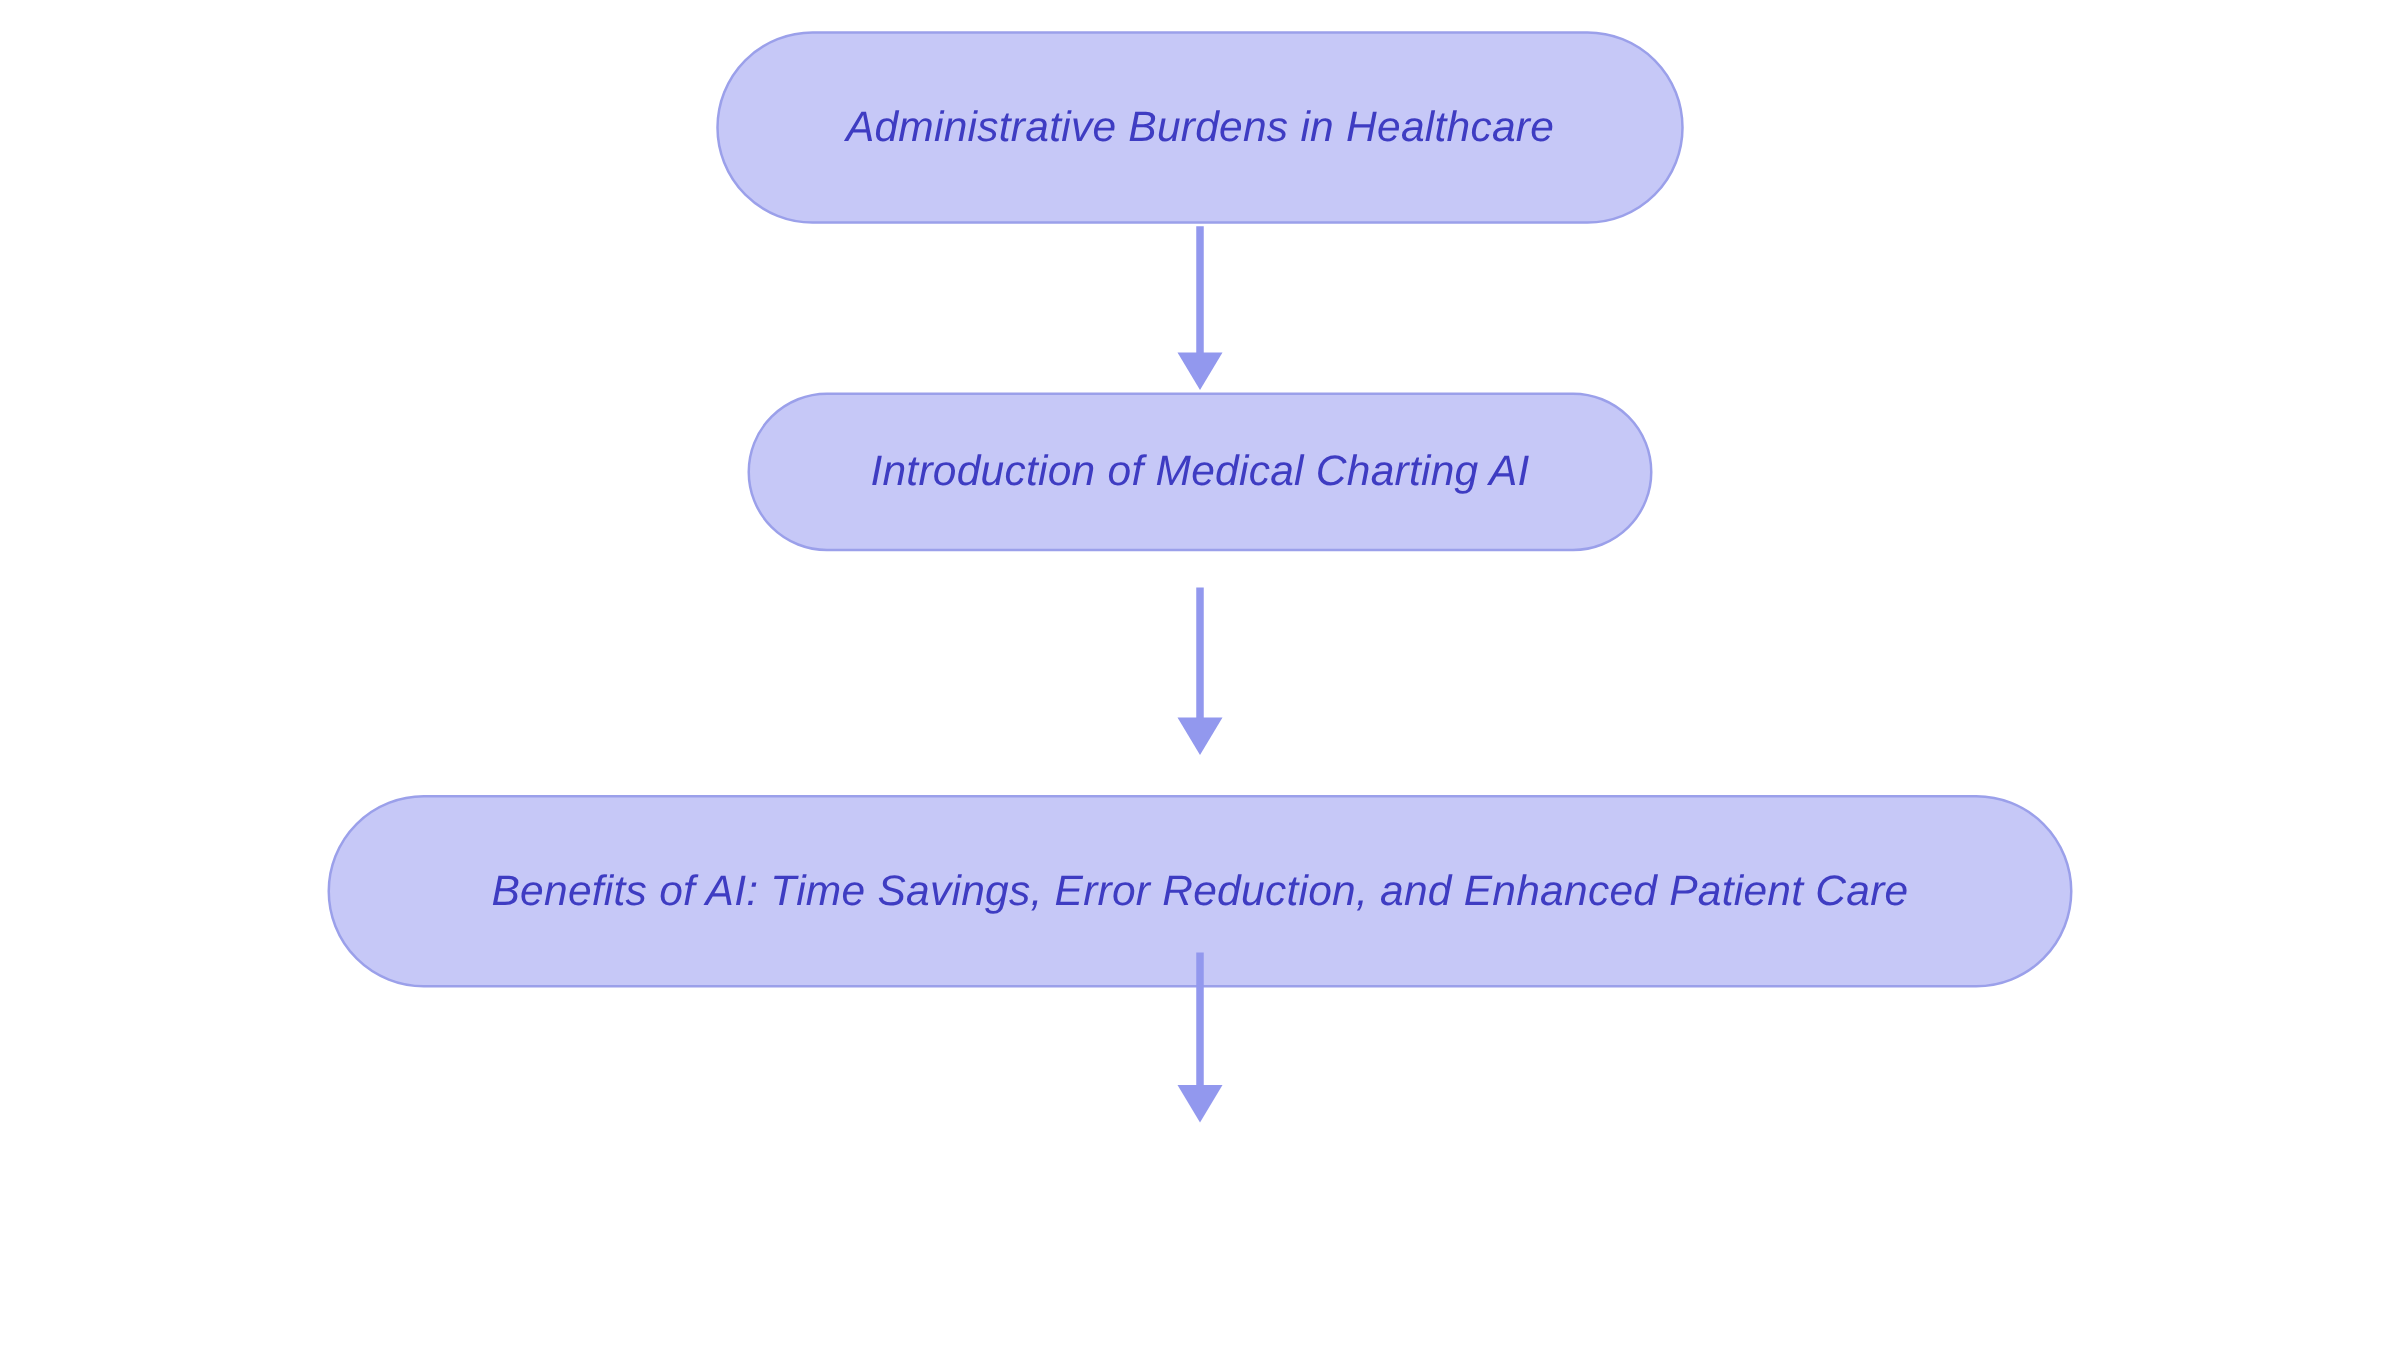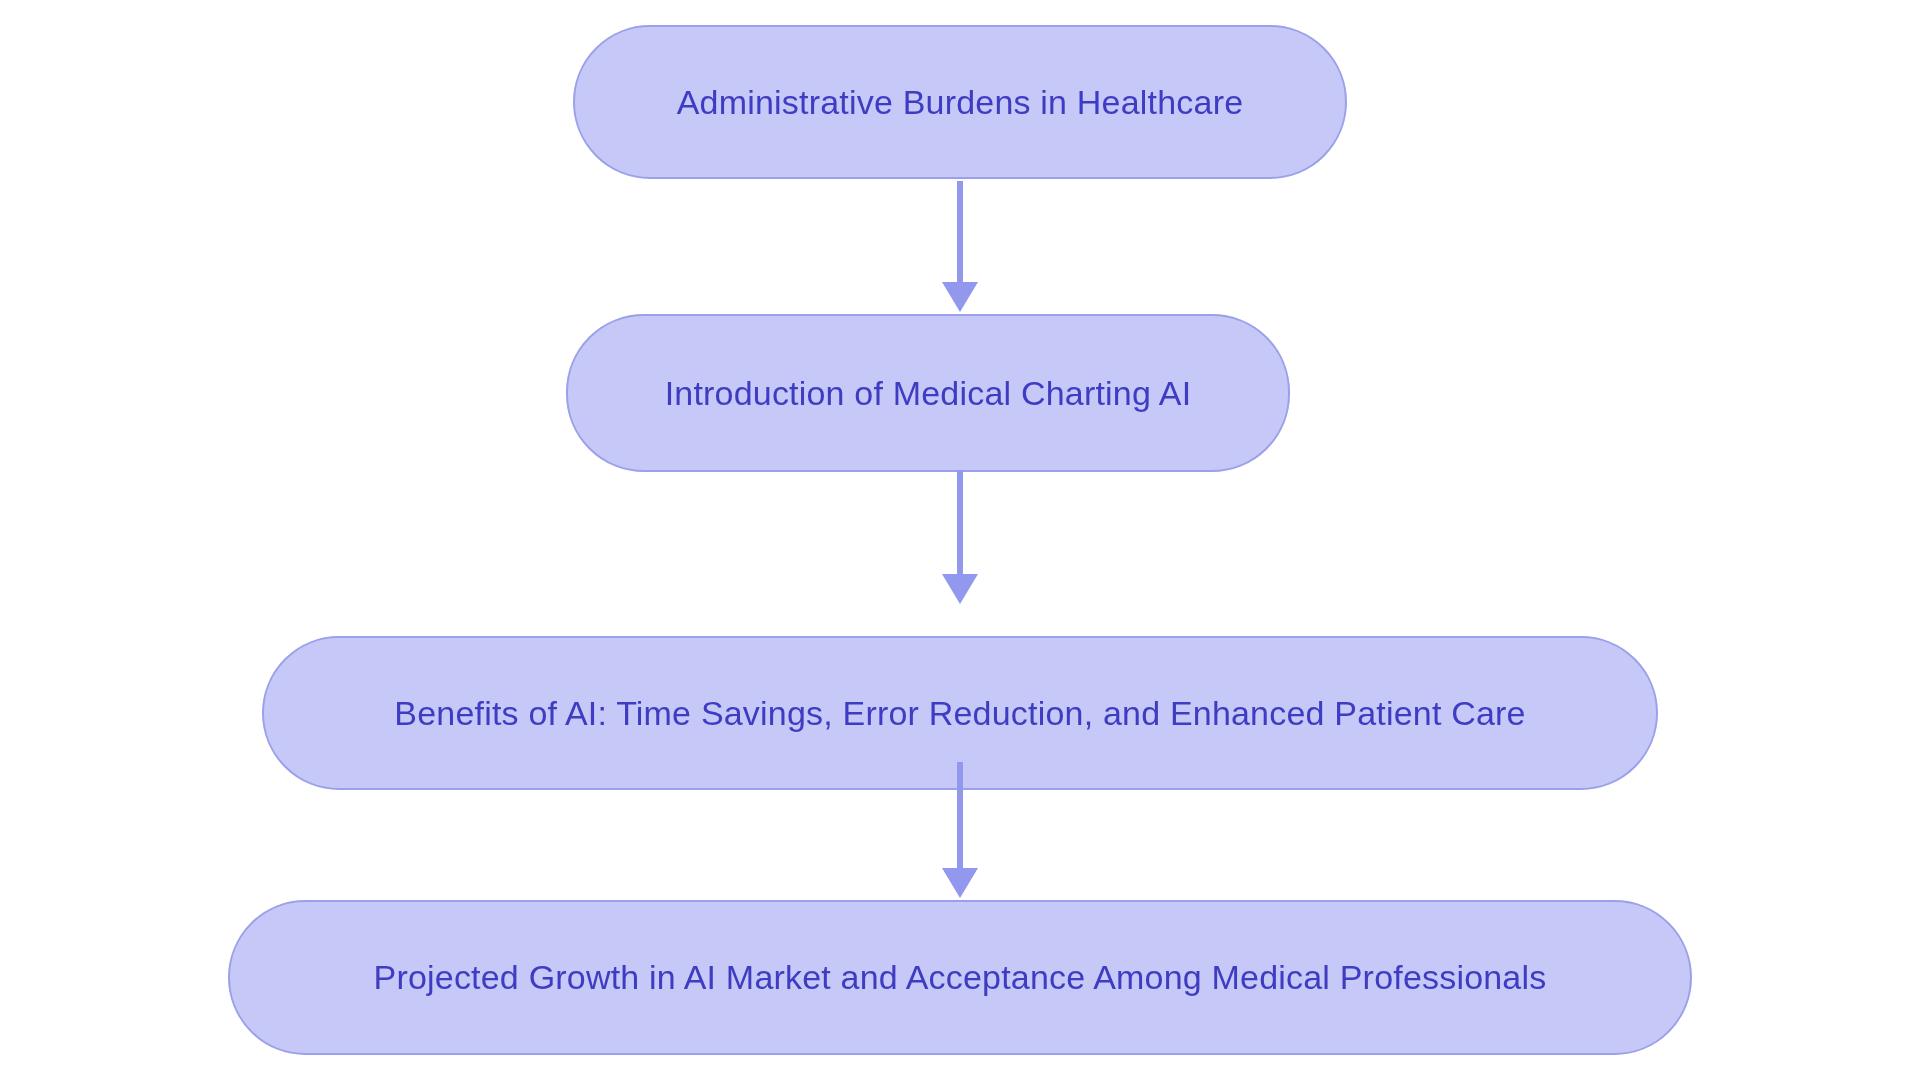--- a/index.html
+++ b/index.html
@@ -13,38 +13,39 @@
   html, body {
     width: 1920px; height: 1083px;
     background: var(--bg);
     font-family: "Liberation Sans", sans-serif;
     overflow: hidden;
   }
   .canvas {
     position: relative;
     width: 1920px; height: 1083px;
     background: var(--bg);
+    font-style: italic;
   }
   .flow-node {
     position: absolute;
     display: flex;
     align-items: center;
     justify-content: center;
     background: var(--node-fill);
     border: 2px solid var(--node-border);
     border-radius: 78px;
     color: var(--text-color);
     font-size: 34px;
     letter-spacing: 0.2px;
     text-align: center;
     padding: 0 40px;
     white-space: nowrap;
   }
   .n1 { left: 573px; top: 25px;  width: 774px;  height: 154px; }
-  .n2 { left: 566px; top: 314px; width: 724px;  height: 158px; }
+  .n2 { left: 598px; top: 314px; width: 724px;  height: 127px; }
   .n3 { left: 262px; top: 636px; width: 1396px; height: 154px; }
   .n4 { left: 228px; top: 900px; width: 1464px; height: 155px; }
 
   .edge {
     position: absolute;
     left: 942px;           
     width: 36px;
   }
   .e1 { top: 181px; height: 131px; }
   .e2 { top: 470px; height: 134px; }
@@ -90,17 +91,14 @@
 
   <div class="flow-node n3">
     <span>Benefits of AI: Time Savings, Error Reduction, and Enhanced Patient Care</span>
   </div>
 
   <div class="edge e3">
     <div class="shaft"></div>
     <div class="head"></div>
   </div>
 
-  <div class="flow-node n4">
-    <span>Projected Growth in AI Market and Acceptance Among Medical Professionals</span>
-  </div>
 
 </div>
 
 </body></html>

